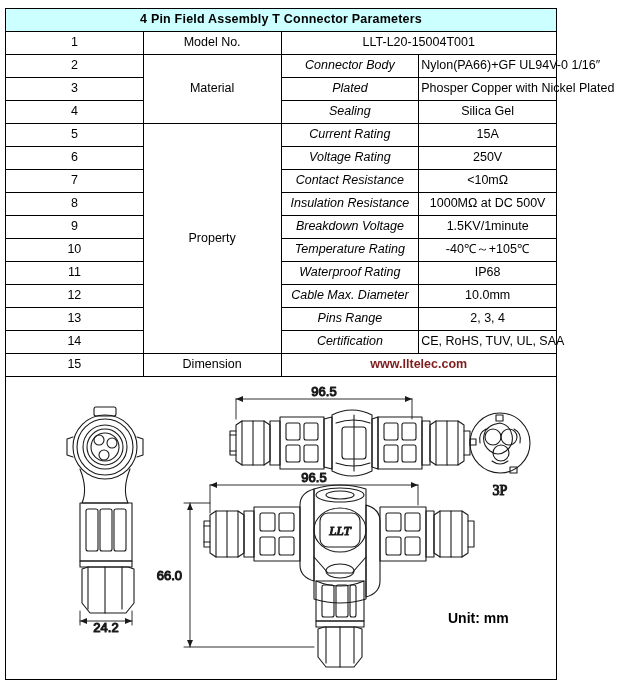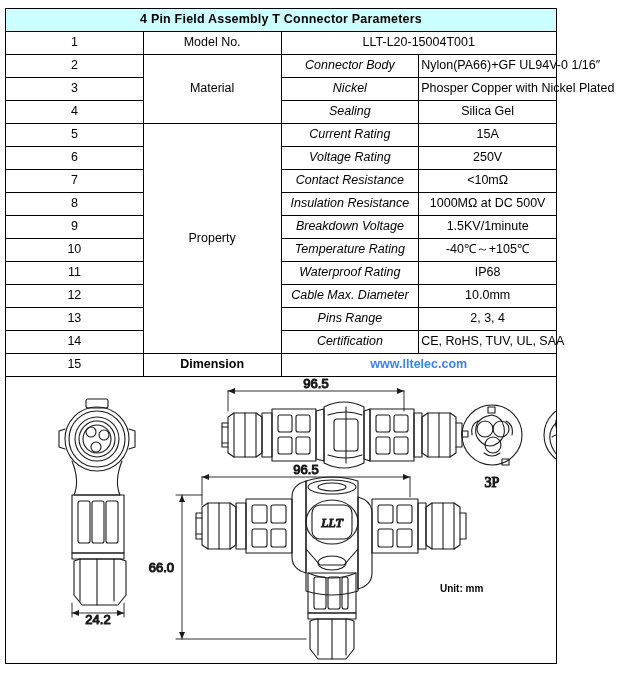--- a/index.html
+++ b/index.html
@@ -37,40 +37,40 @@
     font-weight:bold;
     height:42px;
     letter-spacing:.2px;
   }
   td.idx{width:57px;}
   td.grp{width:103px;margin-top:28px;}
   td.param{width:220px;font-style:italic;}
   td.val{width:246px;}
   td.link{
     font-weight:bold;
-    color:#3b82f6;
+    color:#7f1d1d;
     font-size:13px;
   }
-  td.dimlabel{text-align:left;padding-left:26px;font-weight:bold;}
+  td.dimlabel{text-align:left;padding-left:26px;}
   .drawing-cell{
-    padding:0 !important;
+    padding:8px !important;
     height:286px;
     border:1px solid #000;
     position:relative;
   }
   .drawing{
     position:relative;
     width:100%;height:286px;
     overflow:hidden;
   }
   .drawing svg{display:block;}
   .unit{
     position:absolute;
-    left:434px;top:206px;
-    font-size:10px;
+    left:434px;top:226px;
+    font-size:14px;
     font-weight:bold;
   }
   .dimtxt{font-size:13px;font-family:"Liberation Sans",sans-serif;}
   .pintxt{font-size:14px;font-family:"Liberation Serif",serif;}
 </style>
 </head>
 <body>
 
 <div class="sheet">
 
@@ -87,21 +87,21 @@
       </tr>
 
       <tr>
         <td class="idx">2</td>
         <td class="grp" rowspan="3">Material</td>
         <td class="param">Connector Body</td>
         <td class="val">Nylon(PA66)+GF UL94V-0 1/16″</td>
       </tr>
       <tr>
         <td class="idx">3</td>
-        <td class="param">Nickel</td>
+        <td class="param">Plated</td>
         <td class="val">Phosper Copper with Nickel Plated</td>
       </tr>
       <tr>
         <td class="idx">4</td>
         <td class="param">Sealing</td>
         <td class="val">Silica Gel</td>
       </tr>
 
       <tr>
         <td class="idx">5</td>

